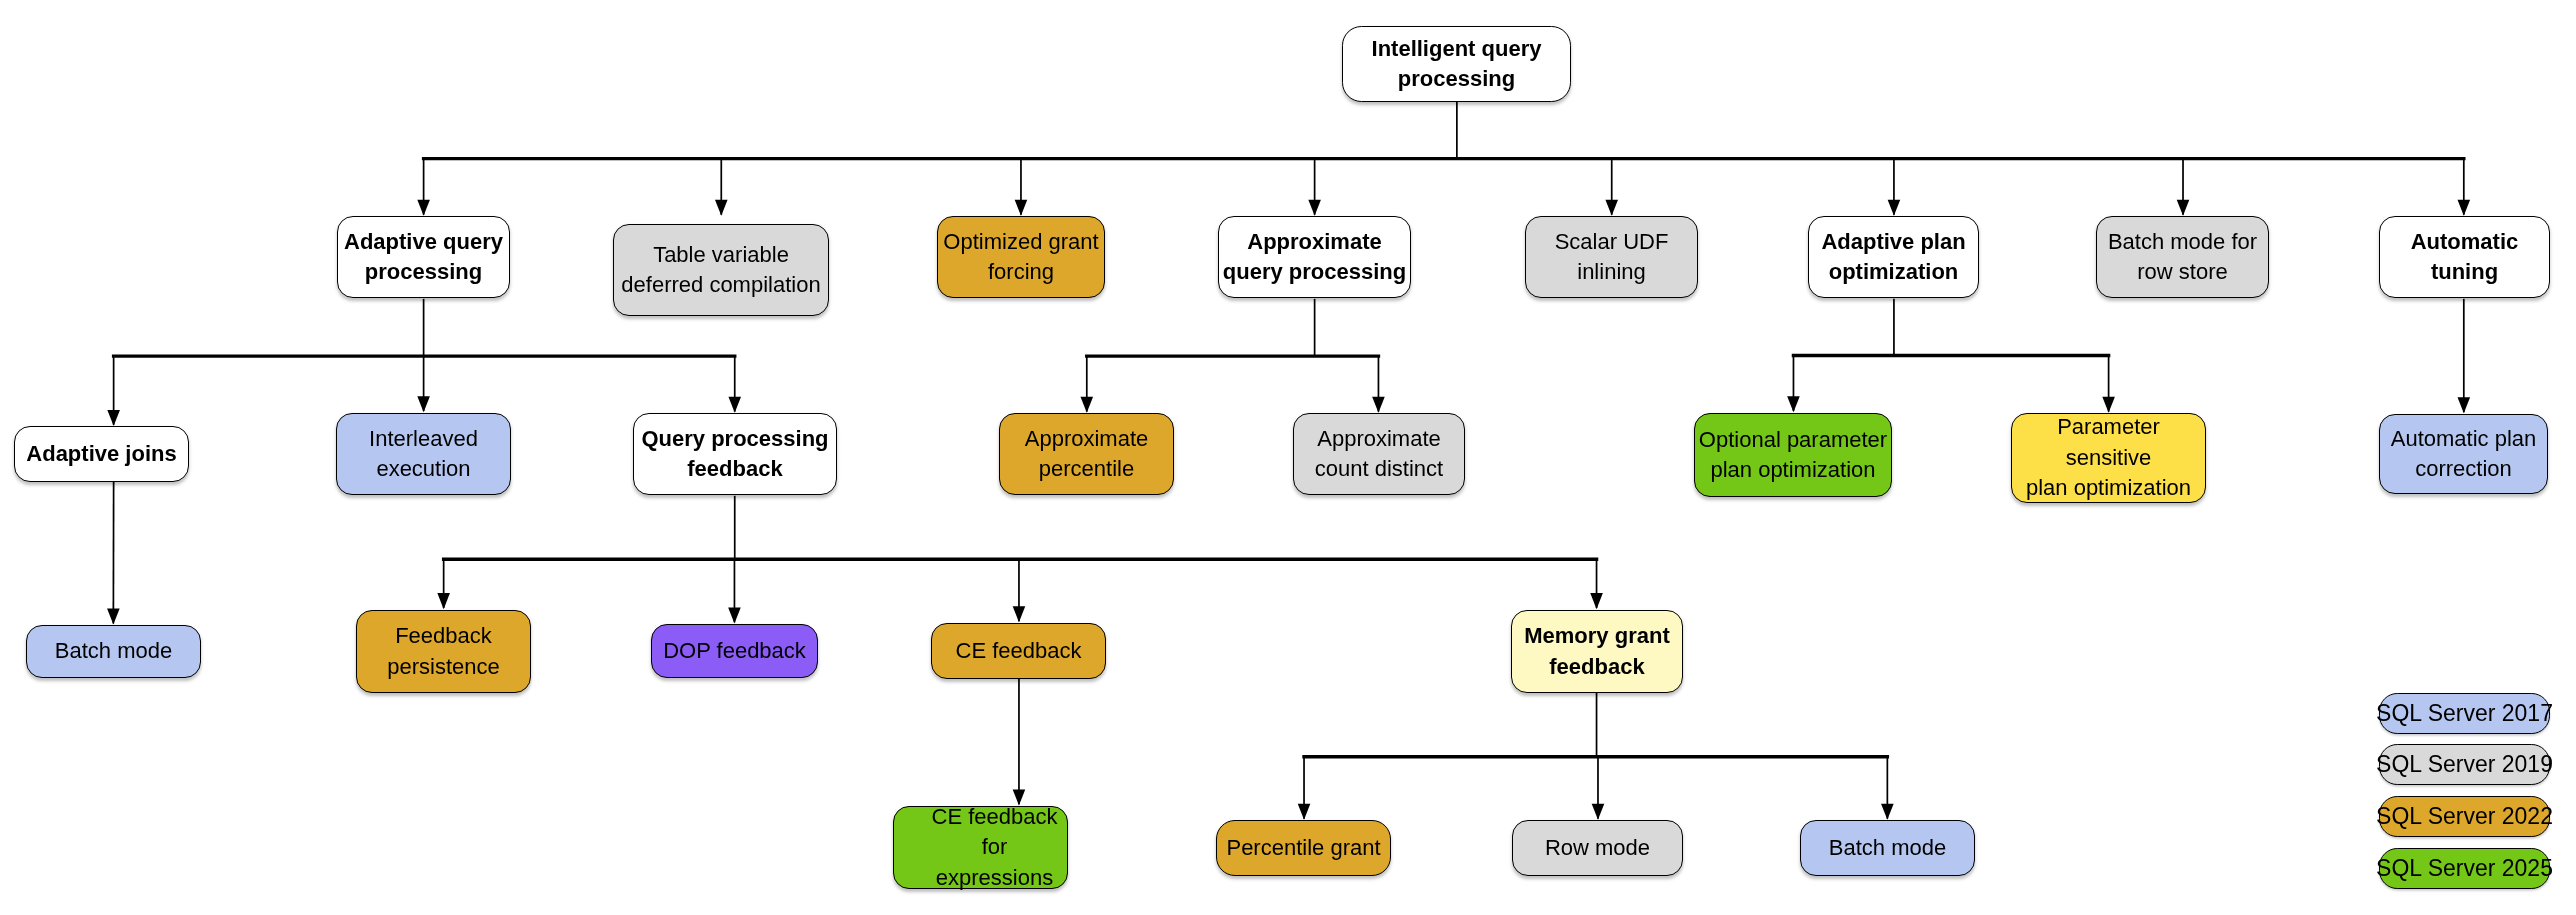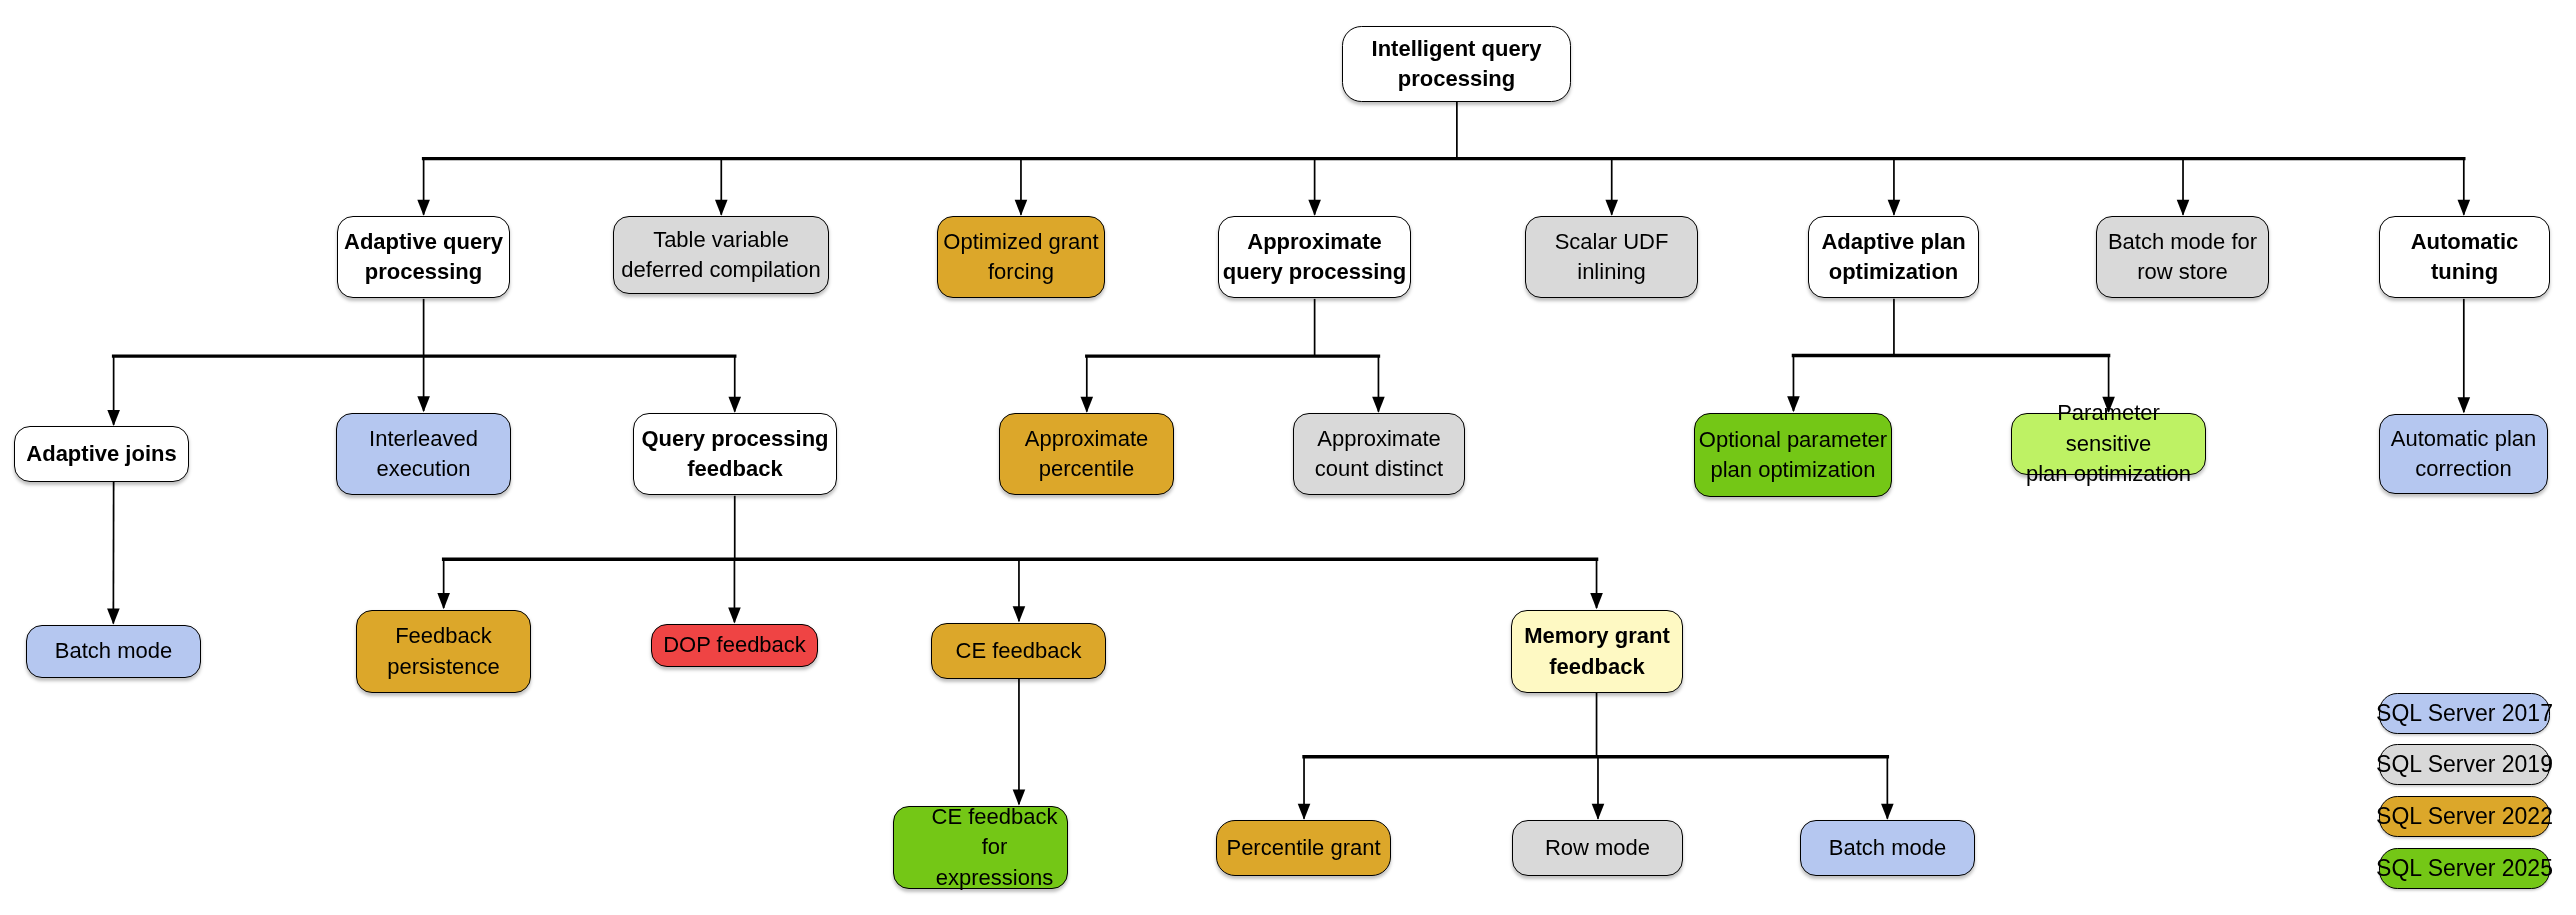--- a/index.html
+++ b/index.html
@@ -104,21 +104,21 @@
           <line x1="2278" y1="1322" x2="2278" y2="1430" stroke="#000000" stroke-width="3" marker-end="url(#arrowhead)"></line>
           <line x1="2791.5" y1="1322" x2="2791.5" y2="1430" stroke="#000000" stroke-width="3" marker-end="url(#arrowhead)"></line>
           <line x1="3297" y1="1322" x2="3297" y2="1430" stroke="#000000" stroke-width="3" marker-end="url(#arrowhead)"></line>
         </g>
       </g>
   </svg>
 <div class="node plain root" style="left: 1342px; top: 26px; width: 229px; height: 76px; background: rgb(255, 255, 255);"><span>Intelligent query
 processing</span></div>
     <div class="node plain" style="left: 337px; top: 216px; width: 173px; height: 82px; background: rgb(255, 255, 255);"><span>Adaptive query
 processing</span></div>
-    <div class="node" style="left: 613px; top: 216px; width: 216px; height: 78px; background: rgb(217, 217, 217);"><span>Table variable
+    <div class="node" style="left: 613px; top: 224px; width: 216px; height: 92px; background: rgb(217, 217, 217);"><span>Table variable
 deferred compilation</span></div>
     <div class="node" style="left: 937px; top: 216px; width: 168px; height: 82px; background: rgb(220, 167, 42);"><span>Optimized grant
 forcing</span></div>
     <div class="node plain" style="left: 1218px; top: 216px; width: 193px; height: 82px; background: rgb(255, 255, 255);"><span>Approximate
 query processing</span></div>
     <div class="node" style="left: 1525px; top: 216px; width: 173px; height: 82px; background: rgb(217, 217, 217);"><span>Scalar UDF
 inlining</span></div>
     <div class="node plain" style="left: 1808px; top: 216px; width: 171px; height: 82px; background: rgb(255, 255, 255);"><span>Adaptive plan
 optimization</span></div>
     <div class="node" style="left: 2096px; top: 216px; width: 173px; height: 82px; background: rgb(217, 217, 217);"><span>Batch mode for
@@ -129,28 +129,28 @@
     <div class="node" style="left: 336px; top: 413px; width: 175px; height: 82px; background: rgb(181, 199, 240);"><span>Interleaved
 execution</span></div>
     <div class="node plain" style="left: 633px; top: 413px; width: 204px; height: 82px; background: rgb(255, 255, 255);"><span>Query processing
 feedback</span></div>
     <div class="node" style="left: 999px; top: 413px; width: 175px; height: 82px; background: rgb(220, 167, 42);"><span>Approximate
 percentile</span></div>
     <div class="node" style="left: 1293px; top: 413px; width: 172px; height: 82px; background: rgb(217, 217, 217);"><span>Approximate
 count distinct</span></div>
     <div class="node" style="left: 1694px; top: 413px; width: 198px; height: 84px; background: rgb(116, 199, 22);"><span>Optional parameter
 plan optimization</span></div>
-    <div class="node" style="left: 2011px; top: 413px; width: 195px; height: 62px; background: #bef264;"><span>Parameter sensitive
+    <div class="node" style="left: 2011px; top: 413px; width: 195px; height: 90px; background: #fde047;"><span>Parameter sensitive
 plan optimization</span></div>
     <div class="node" style="left: 2379px; top: 414px; width: 169px; height: 80px; background: rgb(181, 199, 240);"><span>Automatic plan
 correction</span></div>
     <div class="node" style="left: 26px; top: 625px; width: 175px; height: 53px; background: rgb(181, 199, 240);"><span>Batch mode</span></div>
     <div class="node" style="left: 356px; top: 610px; width: 175px; height: 83px; background: rgb(220, 167, 42);"><span>Feedback
 persistence</span></div>
-    <div class="node" style="left: 651px; top: 624px; width: 167px; height: 43px; background: #ef4444; align-items: center;"><span>DOP feedback</span></div>
+    <div class="node" style="left: 651px; top: 624px; width: 167px; height: 54px; background: #8b5cf6; align-items: center;"><span>DOP feedback</span></div>
     <div class="node" style="left: 931px; top: 623px; width: 175px; height: 56px; background: rgb(220, 167, 42);"><span>CE feedback</span></div>
     <div class="node plain" style="left: 1511px; top: 610px; width: 172px; height: 83px; background: #fef9c3;"><span>Memory grant
 feedback</span></div>
     <div class="node" style="left: 893px; top: 806px; width: 175px; height: 83px; background: rgb(116, 199, 22); padding-left: 28px;"><span>CE feedback for
 expressions</span></div>
     <div class="node" style="left: 1216px; top: 820px; width: 175px; height: 56px; background: rgb(220, 167, 42); border-radius: 19px;"><span>Percentile grant</span></div>
     <div class="node" style="left: 1512px; top: 820px; width: 171px; height: 56px; background: rgb(217, 217, 217);"><span>Row mode</span></div>
     <div class="node" style="left: 1800px; top: 820px; width: 175px; height: 56px; background: rgb(181, 199, 240);"><span>Batch mode</span></div>
     <div class="legend-pill" style="left: 2379px; top: 693px; width: 171px; height: 41px; background: rgb(181, 199, 240);">
       <span>SQL Server 2017</span>

